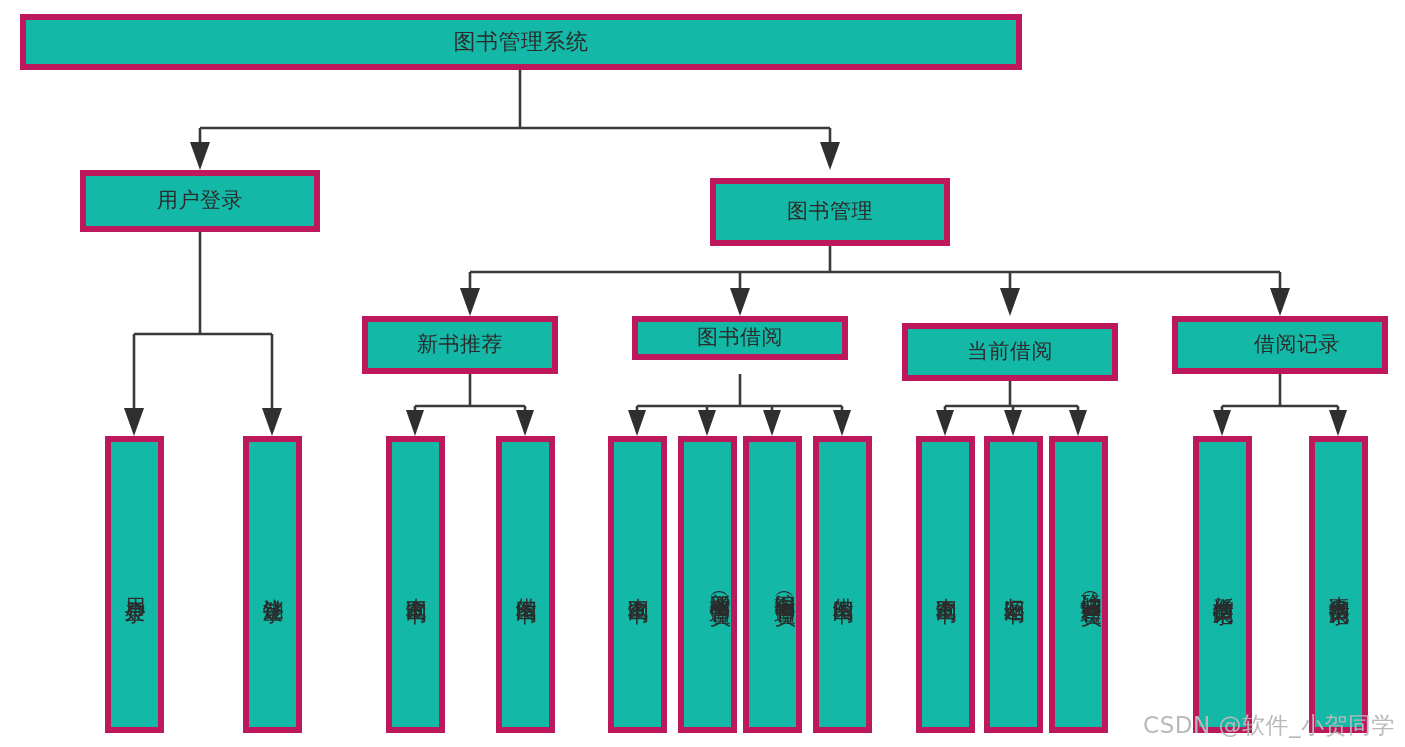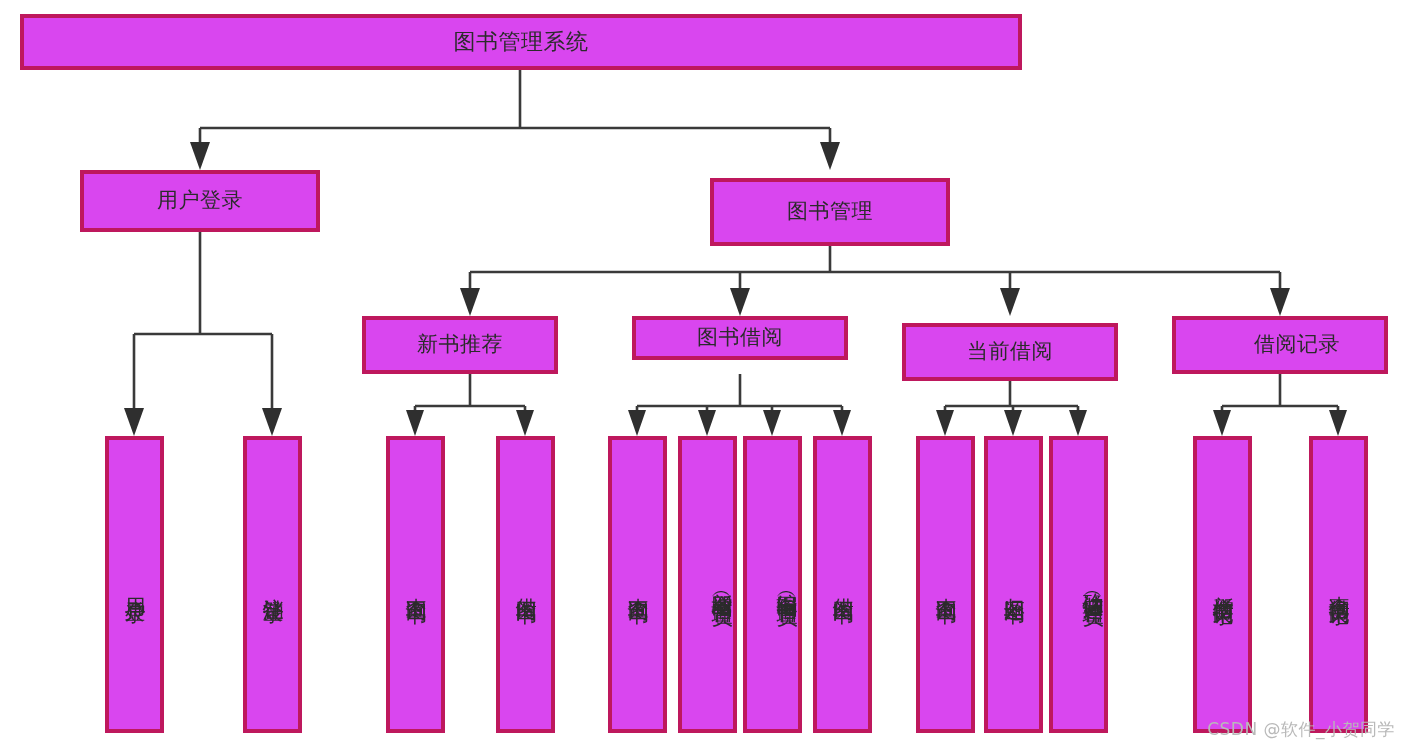--- a/index.html
+++ b/index.html
@@ -21,22 +21,22 @@
     position: absolute;
     left: 0;
     top: 0;
     width: 1405px;
     height: 747px;
     pointer-events: none;
   }
   .node {
     position: absolute;
     box-sizing: border-box;
-    border: 4px solid #be185d;
-    background: #d946ef;
+    border: 6px solid #be185d;
+    background: #14b8a6;
     display: flex;
     align-items: center;
     justify-content: center;
     color: #2b2b2b;
     line-height: 1.12;
   }
   .node.horiz {
     font-size: 21px;
     letter-spacing: 0.5px;
     padding: 0 6px;
@@ -55,21 +55,21 @@
   .node.vert.mid {
     align-items: center;
   }
   .node.root {
     font-size: 22px;
   }
   .watermark {
     position: absolute;
     right: 10px;
     bottom: 6px;
-    font-size: 17px;
+    font-size: 23px;
     color: #b9b9b9;
     white-space: nowrap;
     letter-spacing: 0.5px;
   }
 </style>
 </head>
 <body>
 
 <div id="canvas">
 

